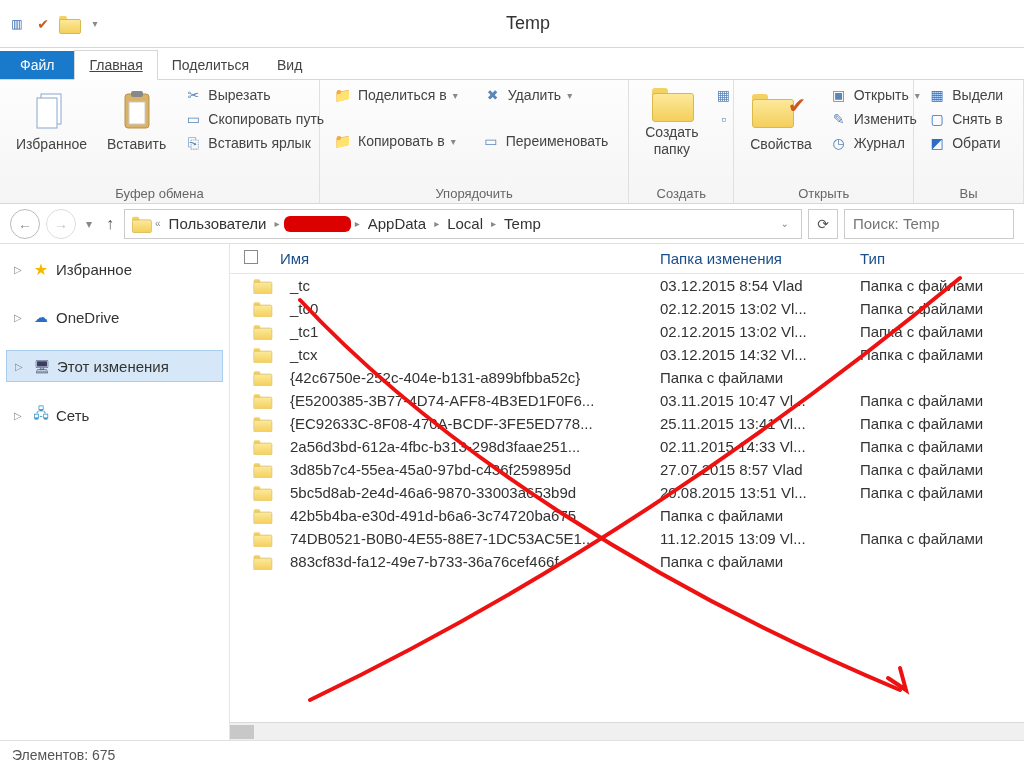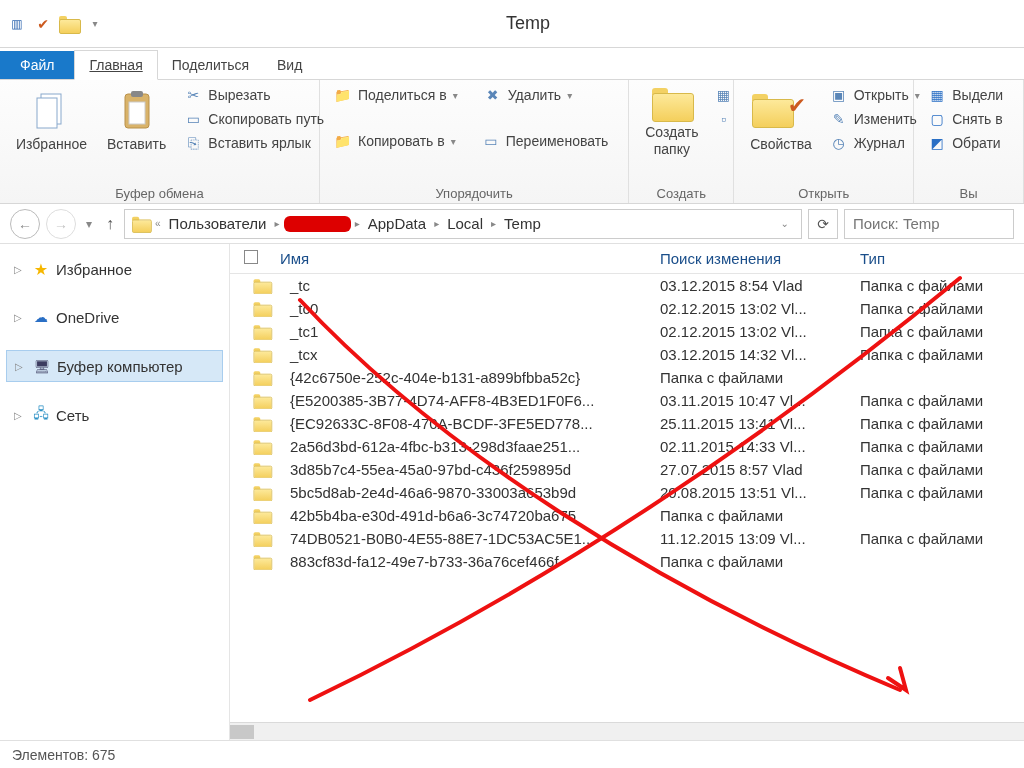--- a/index.html
+++ b/index.html
@@ -279,37 +279,37 @@
     <div style="height:18px"></div>
     <div class="sideitem">
       <span class="expander">▷</span>
       <span class="sideicon cloud">☁</span>
       <span>OneDrive</span>
     </div>
     <div style="height:18px"></div>
     <div class="sideitem selected">
       <span class="expander">▷</span>
       <span class="sideicon pc">🖥</span>
-      <span>Буфер компьютер</span>
+      <span>Этот изменения</span>
     </div>
     <div style="height:18px"></div>
     <div class="sideitem">
       <span class="expander">▷</span>
       <span class="sideicon network">🖧</span>
       <span>Сеть</span>
     </div>
   </div>
 
   <div class="listwrap">
     <div class="listheader">
       <div class="col chk">
           <div class="checkbox"></div>
         </div>
       <div class="col col-name" style="width:380px">Имя</div>
-      <div class="col col-date">Поиск изменения</div>
+      <div class="col col-date">Папка изменения</div>
       <div class="col col-type">Тип</div>
     </div>
     <div class="listbody" id="listbody">
         <div class="row">
           <div class="col col-icon">
             <div class="folder-icon" style="transform:scale(.85)"></div>
           </div>
           <div class="col col-name">_tc</div>
           <div class="col col-date">03.12.2015 8:54 Vlad</div>
           <div class="col col-type">Папка с файлами</div>

